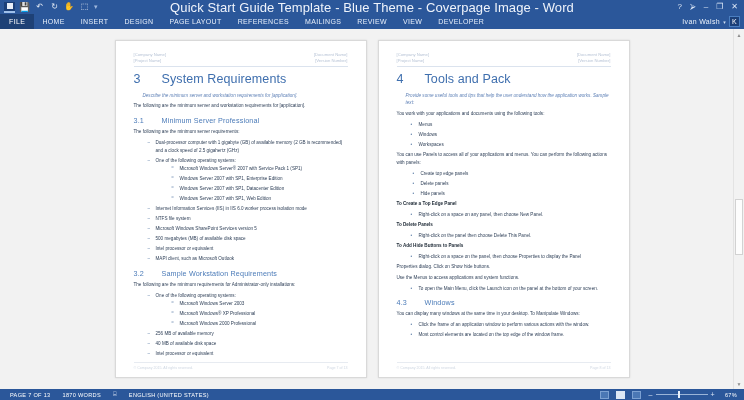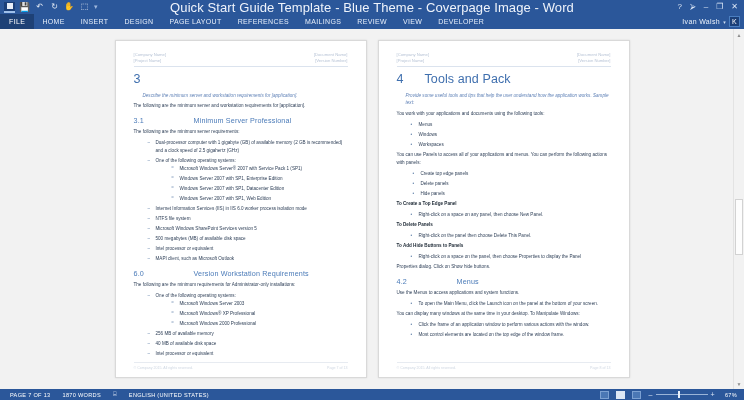--- a/index.html
+++ b/index.html
@@ -121,21 +121,21 @@
     line-height: 1.72; margin: 0 0 3px 9px;
   }
   .body-line {
     font-size: 4.6px; color: #2e3f57; line-height: 1.72; margin-bottom: 3px;
   }
   .body-line.bold { font-weight: bold; color: #1b2733; }
 
   .h2 {
     display: flex; align-items: baseline;
     color: #4b7bb8; font-size: 7.2px; font-weight: 400;
-    margin: 6px 0 3px 0; letter-spacing: .15px; gap: 32px;
+    margin: 6px 0 3px 0; letter-spacing: .15px;
   }
   .h2-num { width: 28px; flex: 0 0 28px; }
 
   ul.lvl1 { list-style: none; margin: 0 0 0 14px; }
   ul.lvl2 { list-style: none; margin: 1px 0 1px 16px; }
   ul.lvl1 > li, ul.lvl2 > li {
     font-size: 4.6px; color: #2e3f57; line-height: 1.62;
     position: relative; padding-left: 8px; margin-bottom: 2.6px;
   }
   ul.lvl1 > li::before {
@@ -252,20 +252,21 @@
         </div>
         <div style="text-align:right">
           <div>[Document Name]</div>
           <div>[Version Number]</div>
         </div>
       </div>
       <div class="hdr-rule"></div>
 
       <div class="h1">
         <span class="h1-num">3</span>
+        <span>System Requirements</span>
       </div>
 
       <div class="intro-italic">Describe the minimum server and workstation requirements for [application].</div>
       <div class="body-line">The following are the minimum server and workstation requirements for [application].</div>
 
       <div class="h2">
         <span class="h2-num">3.1</span>
         <span>Minimum Server Professional</span>
       </div>
       <div class="body-line">The following are the minimum server requirements:</div>
@@ -282,22 +283,22 @@
         </li>
         <li>Internet Information Services (IIS) in IIS 6.0 worker process isolation mode</li>
         <li>NTFS file system</li>
         <li>Microsoft Windows SharePoint Services version 5</li>
         <li>500 megabytes (MB) of available disk space</li>
         <li>Intel processor or equivalent</li>
         <li>MAPI client, such as Microsoft Outlook</li>
       </ul>
 
       <div class="h2">
-        <span class="h2-num">6.0</span>
-        <span>Version Workstation Requirements</span>
+        <span class="h2-num">3.2</span>
+        <span>Sample Workstation Requirements</span>
       </div>
       <div class="body-line">The following are the minimum requirements for Administrator-only installations:</div>
       <ul class="lvl1">
         <li>
           <span>One of the following operating systems:</span>
           <ul class="lvl2">
             <li>Microsoft Windows Server 2003</li>
             <li>Microsoft Windows® XP Professional</li>
             <li>Microsoft Windows 2000 Professional</li>
           </ul>
@@ -354,29 +355,29 @@
       <div class="body-line bold">To Delete Panels</div>
       <ul class="lvl1 dot">
         <li>Right-click on the panel then choose Delete This Panel.</li>
       </ul>
       <div class="body-line bold">To Add Hide Buttons to Panels</div>
       <ul class="lvl1 dot">
         <li>Right-click on a space on the panel, then choose Properties to display the Panel</li>
       </ul>
       <div class="body-line">Properties dialog. Click on Show hide buttons.</div>
 
+      <div class="body-line">Use the Menus to access applications and system functions.</div>
+      <ul class="lvl1 dot">
+        <li>To open the Main Menu, click the Launch icon on the panel at the bottom of your screen.</li>
+      </ul>
+
       <div class="h2">
-        <span class="h2-num">4.2</span>
-        <span>Menus</span>
-      </div>
-      <div class="body-line">Use the Menus to access applications and system functions.</div>
-      <ul class="lvl1 dot">
-        <li>To open the Main Menu, click the Launch icon on the panel at the bottom of your screen.</li>
-      </ul>
-
+        <span class="h2-num">4.3</span>
+        <span>Windows</span>
+      </div>
       <div class="body-line">You can display many windows at the same time in your desktop. To Manipulate Windows:</div>
       <ul class="lvl1 dot">
         <li>Click the frame of an application window to perform various actions with the window.</li>
         <li>Most control elements are located on the top edge of the window frame.</li>
       </ul>
 
       <div class="footer-rule"></div>
       <div class="footer-row">
         <span>© Company 2015. All rights reserved.</span>
         <span>Page 8 of 13</span>

